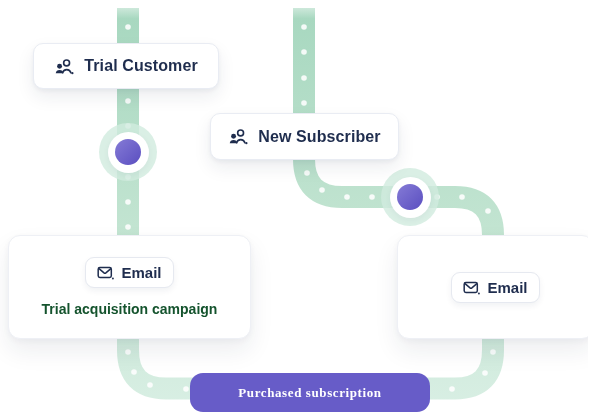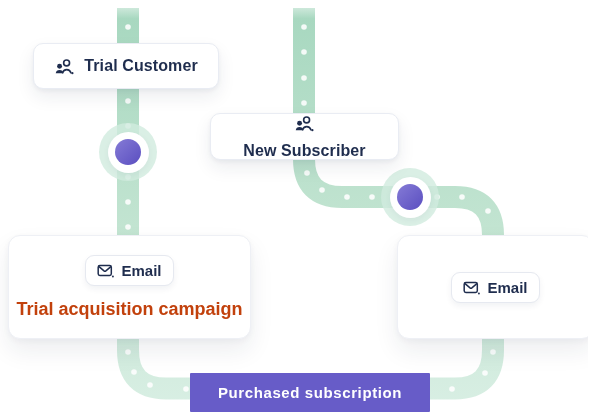--- a/index.html
+++ b/index.html
@@ -15,38 +15,38 @@
   .node-halo{position:absolute;width:41px;height:41px;border-radius:50%;background:#ffffff;
     box-shadow:0 2px 6px rgba(30,40,80,.05);}
   .node-core{position:relative;width:26px;height:26px;border-radius:50%;
     background:linear-gradient(135deg,#857bd6 0%,#5a4ec0 100%);}
   
   .tag-card{position:absolute;z-index:3;background:#ffffff;border:1px solid #e9ecf3;border-radius:10px;
     box-shadow:0 8px 18px rgba(25,35,70,.08),0 2px 4px rgba(25,35,70,.05);
     display:flex;align-items:center;justify-content:center;gap:9px;
     font-size:16px;font-weight:700;letter-spacing:.1px;}
   .tag-trial{left:33px;top:43px;width:184px;height:44px;}
-  .tag-subscriber{left:210px;top:113px;width:187px;height:45px;flex-direction:column;}
+  .tag-subscriber{left:210px;top:113px;width:187px;height:45px;}
   
   .campaign-card{position:absolute;z-index:3;background:#ffffff;border:1px solid #eef0f5;border-radius:12px;
     box-shadow:0 12px 24px rgba(25,35,70,.08),0 2px 6px rgba(25,35,70,.04);
     display:flex;flex-direction:column;align-items:center;justify-content:center;gap:13px;}
   .campaign-trial{left:8px;top:235px;width:241px;height:102px;}
   .campaign-welcome{left:397px;top:235px;width:195px;height:102px;}
   .chip-row{display:flex;gap:9px;}
   .chip{display:inline-flex;align-items:center;gap:7px;background:#ffffff;border:1px solid #e6e9f0;
     border-radius:9px;padding:4px 11px;height:21px;font-size:15px;font-weight:700;color:#1f2d4e;
     box-shadow:0 3px 6px rgba(25,35,70,.06);}
-  .campaign-title{font-size:18px;font-weight:700;color:#c2410c;}
+  .campaign-title{font-size:14px;font-weight:700;color:#14532d;}
   
   .goal{position:absolute;z-index:4;left:190px;top:373px;width:240px;height:39px;
-    background:#675cc8;border:none;border-radius:1px;cursor:pointer;
+    background:#675cc8;border:none;border-radius:13px;cursor:pointer;
     display:flex;align-items:center;justify-content:center;
-    color:#ffffff;font-family:Liberation Sans, sans-serif;
-    font-size:15px;font-weight:700;letter-spacing:.6px;}
+    color:#ffffff;font-family:Liberation Serif, serif;
+    font-size:13px;font-weight:700;letter-spacing:.6px;}
   .icon{display:inline-flex;align-items:center;justify-content:center;line-height:0;}
   .icon svg{display:block;}
 </style>
 </head>
 <body>
 
 <div class="stage">
 
   <svg class="roads" width="600" height="413" viewBox="0 0 600 413" aria-hidden="true">
     <defs>

